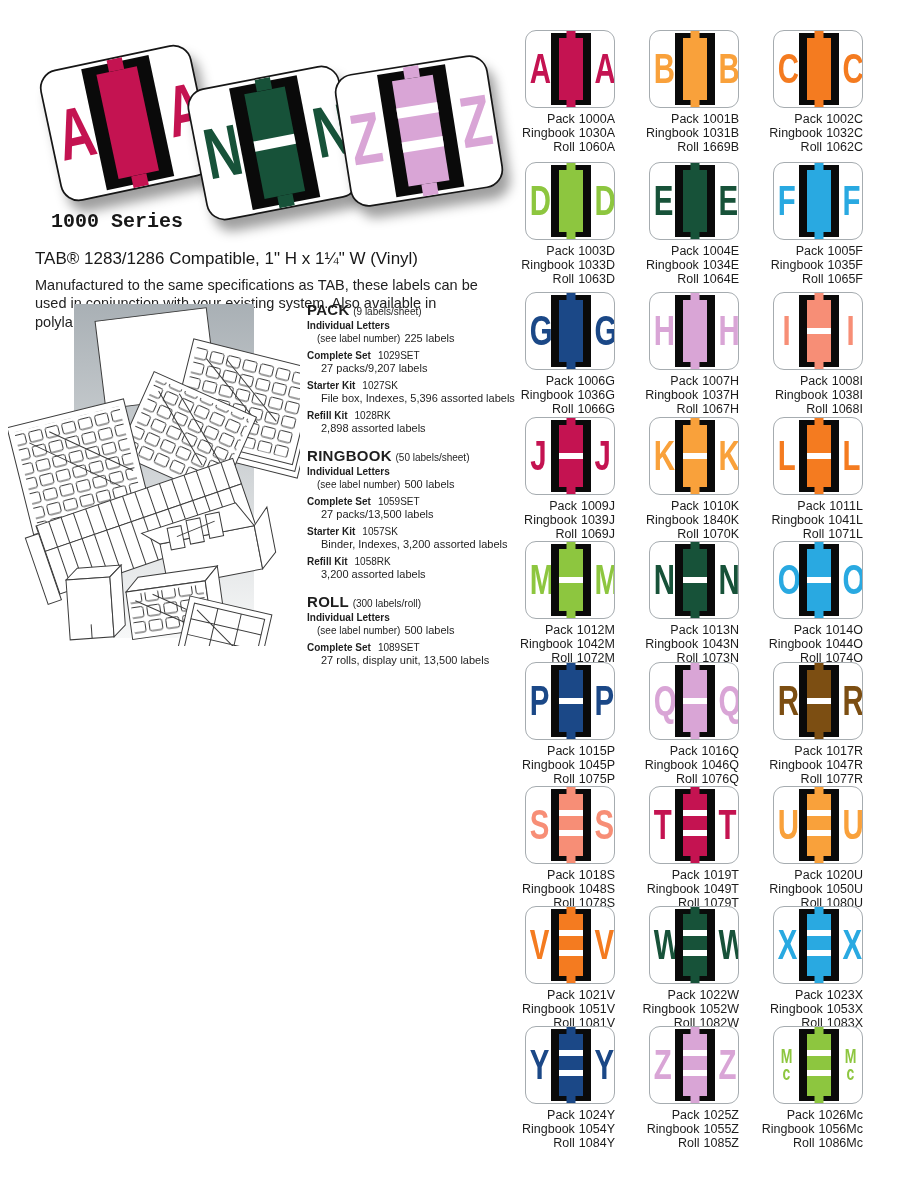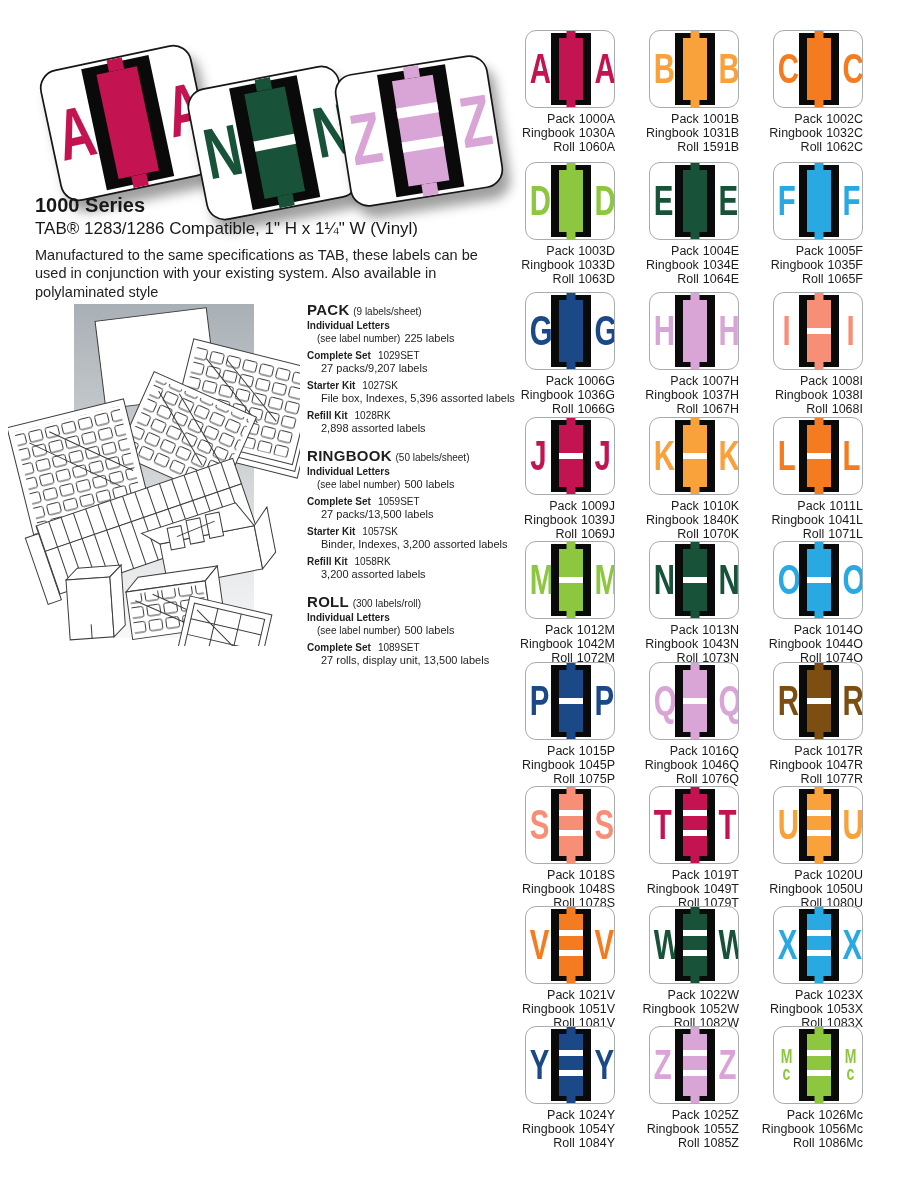--- a/index.html
+++ b/index.html
@@ -26,21 +26,21 @@
   .letter.r{right:0;width:23px;text-align:center;}
   .letter.stacked{font-size:20px;line-height:.85;white-space:pre;}
 
   
   .tab.hero{position:absolute;border-color:#161616;
             transform:rotate(var(--rot,0deg)) scale(1.72);
             box-shadow:3px 7px 7px rgba(0,0,0,.38);}
 
   
   .intro{position:absolute;left:35px;top:194px;width:478px;}
-  .intro h1{margin:0;font-size:20px;font-weight:700;color:#181818;}
+  .intro h1{margin:16px;font-size:20px;font-weight:700;color:#181818;font-family:Liberation Mono, monospace;}
   .subtitle{margin-top:2px;font-size:17px;color:#181818;}
   .desc{margin:7px 0 0 0;font-size:14.5px;line-height:1.27;color:#222;}
 
   
   .illus{position:absolute;left:8px;top:298px;}
 
   
   .ordering{position:absolute;left:307px;top:301px;width:215px;}
   .order-sec{margin-bottom:13px;}
   .sec-head{font-size:13px;margin-bottom:2px;white-space:nowrap;}
@@ -370,21 +370,21 @@
       <div class="cap-line">
               <span>Pack</span>
               <span>1001B</span>
             </div>
       <div class="cap-line">
               <span>Ringbook</span>
               <span>1031B</span>
             </div>
       <div class="cap-line">
               <span>Roll</span>
-              <span>1591B</span>
+              <span>1669B</span>
             </div>
     </div>
   </div>
 
   <div class="cell">
     <div class="tab" data-stripes="0" style="--c: #F47B20;">
       <span class="letter l">C</span>
       <div class="frame">
         <div class="inner"></div>
         <div class="notch top"></div>

